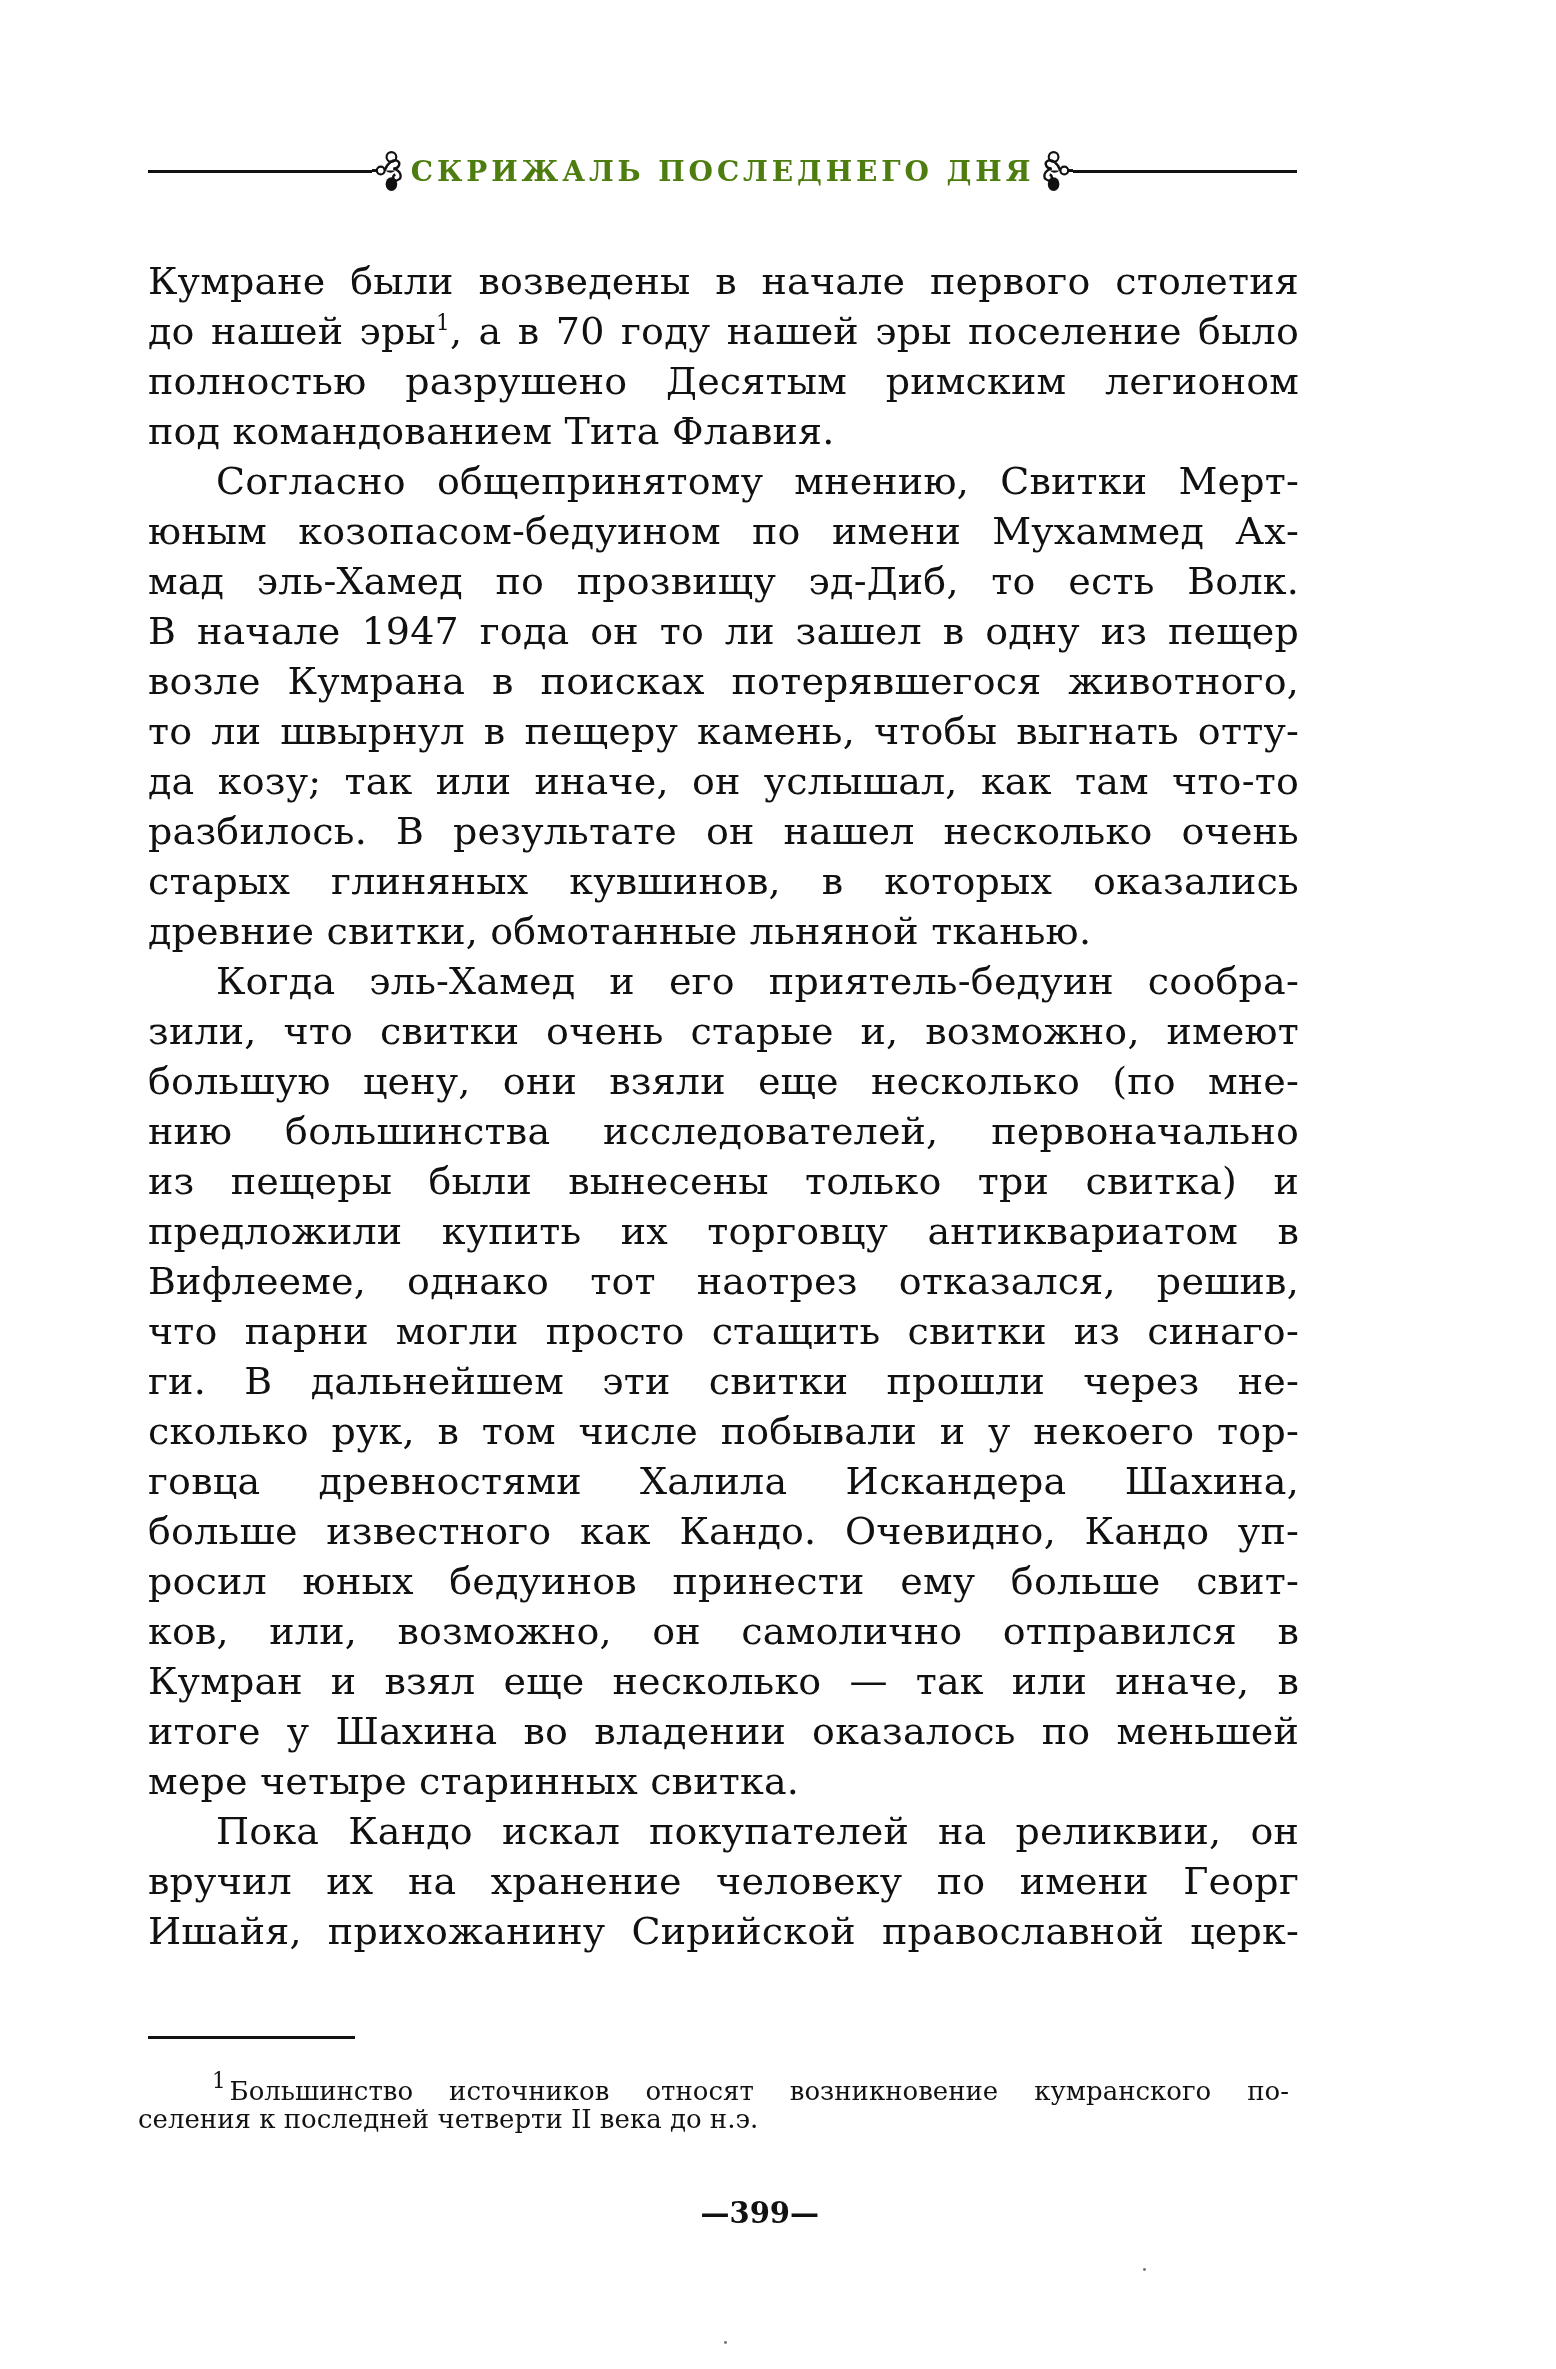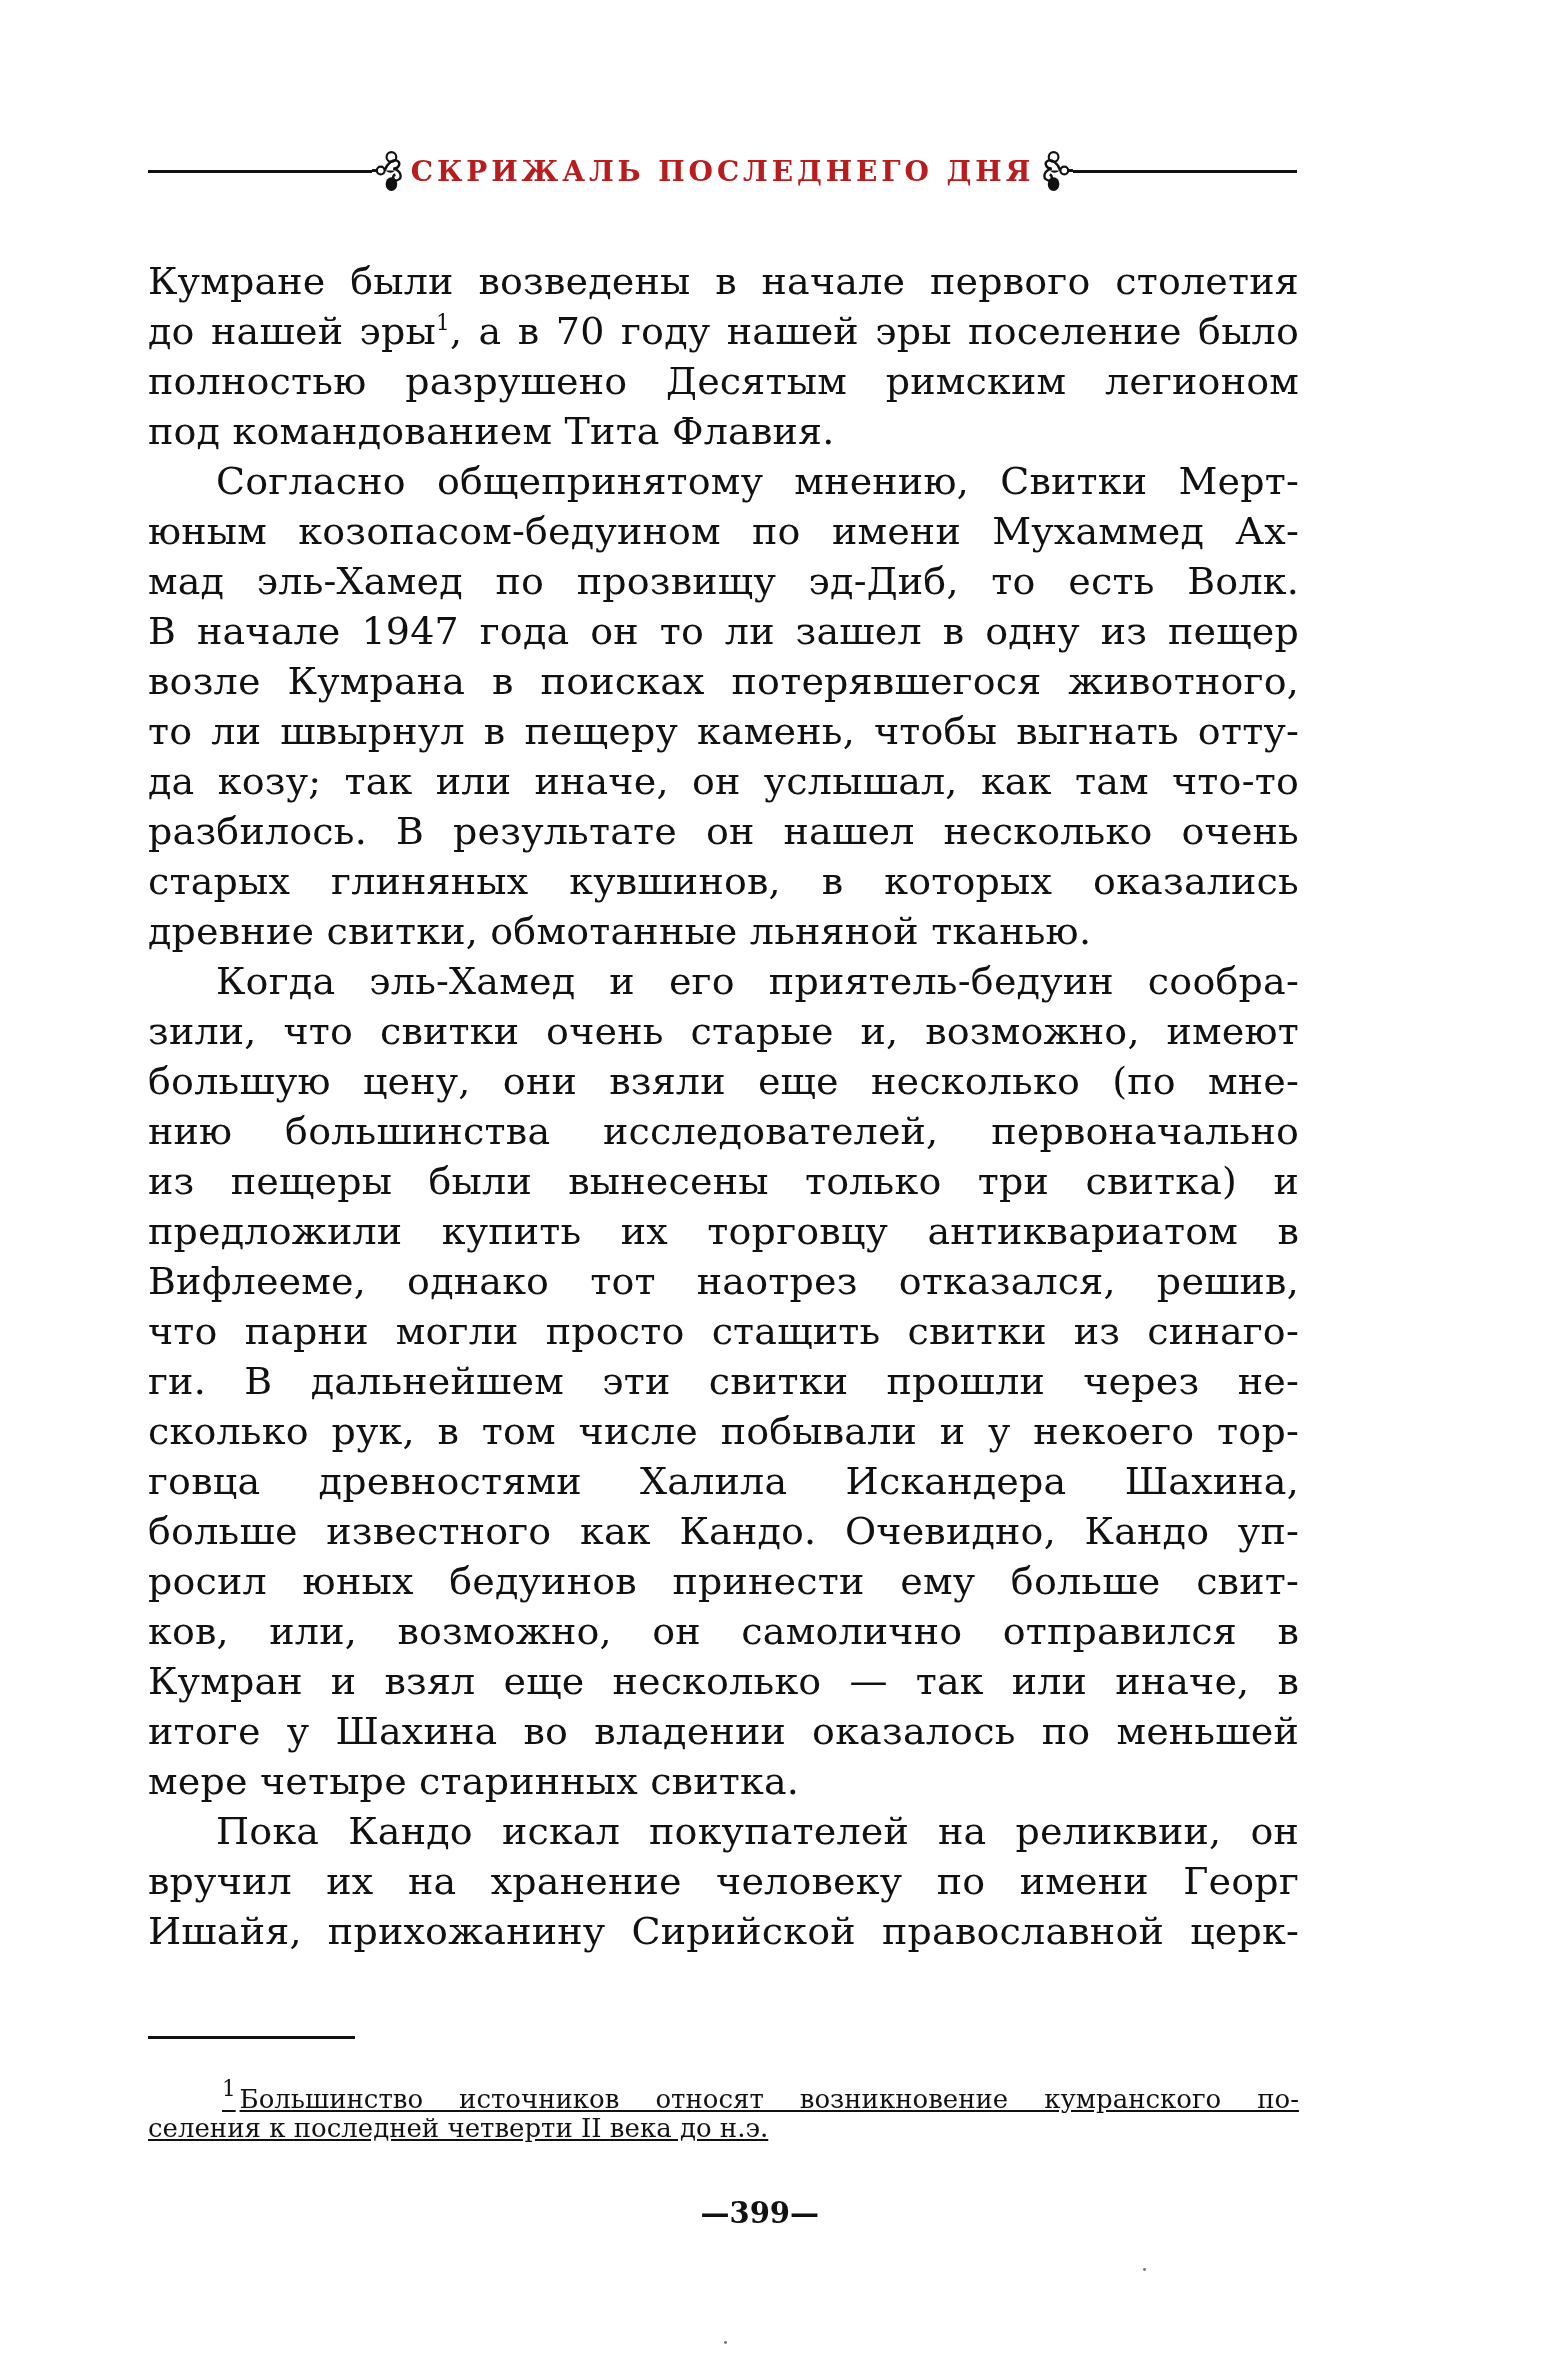--- a/index.html
+++ b/index.html
@@ -39,21 +39,21 @@
   }
   .rh-ornament svg { display: block; }
   .rh-title {
     flex: 0 0 auto;
     font-family: "DejaVu Serif", "Liberation Serif", serif;
     font-weight: bold;
     font-size: 28px;
     letter-spacing: 3.9px;
     padding: 0 5.9px;
     white-space: nowrap;
-    color: #b91c1c;
+    color: #4d7c0f;
   }
   .body-text {
     position: absolute;
     left: 148px;
     top: 256px;
     width: 1151px;
   }
   .para {
     margin: 0;
     font-size: 38px;
@@ -84,26 +84,25 @@
   .fn-rule {
     position: absolute;
     left: 148px;
     top: 2036px;
     width: 207px;
     height: 2.9px;
     background: #111;
   }
   .footnote {
     position: absolute;
-    left: 148px;
+    left: 138px;
     top: 2062px;
     width: 1151px;
     font-size: 26px;
-    line-height: 54px;
-    text-decoration: underline;
+    line-height: 37px;
   }
   .footnote .line { height: 39px; }
   .footnote .fn-num {
     font-size: 21.5px;
     vertical-align: 11.7px;
     margin-right: 3.9px;
   }
   .folio {
     position: absolute;
     left: 624px;

